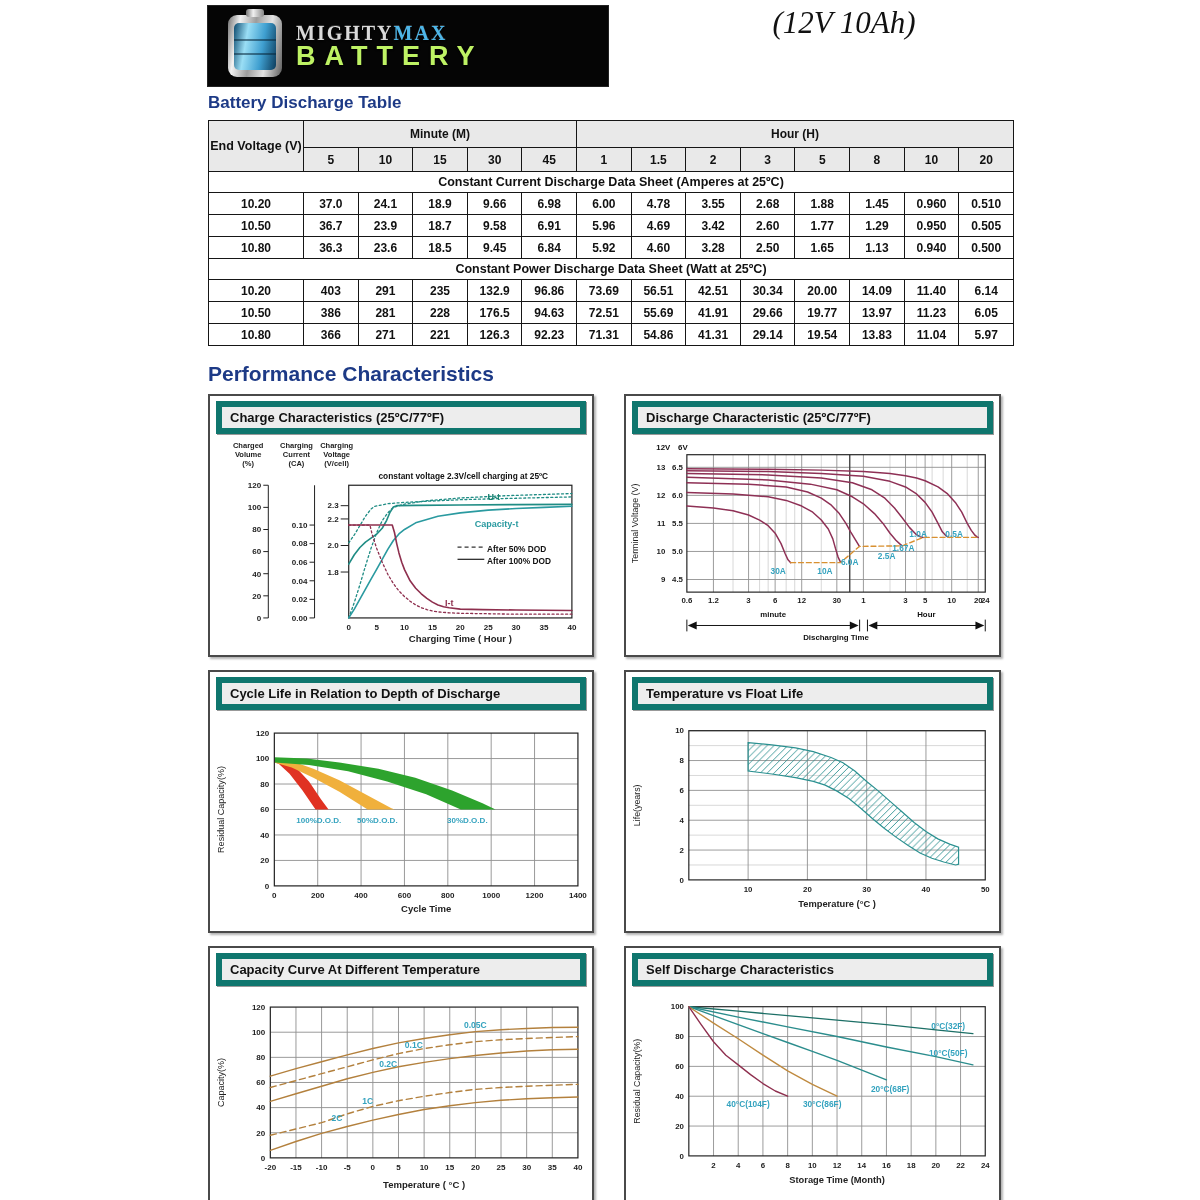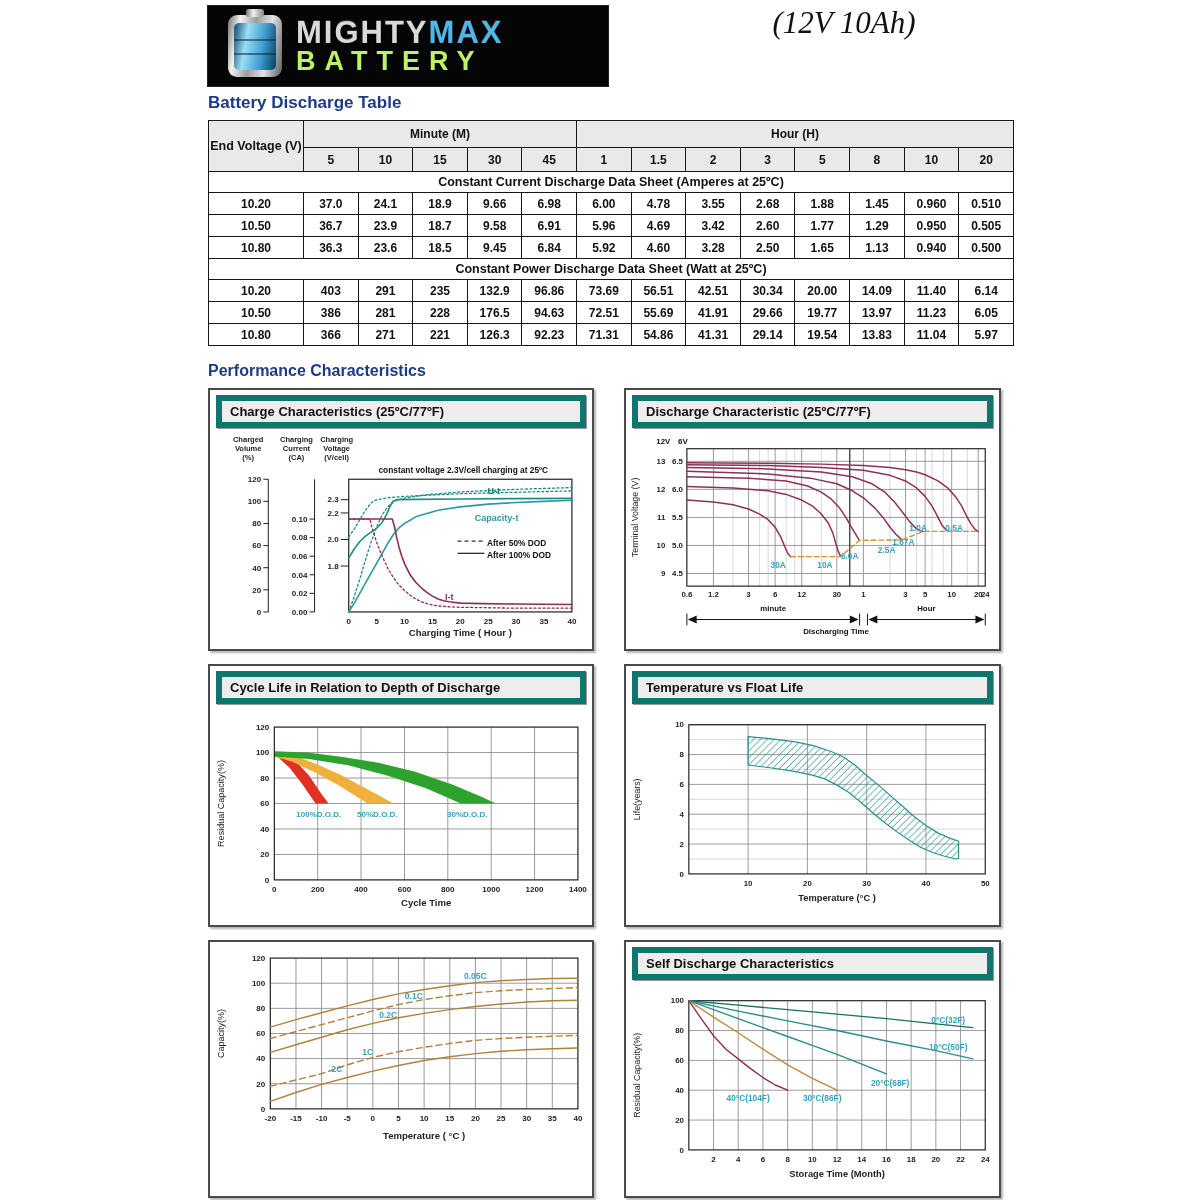--- a/index.html
+++ b/index.html
@@ -7,29 +7,29 @@
   .content{margin-left:208px;width:836px;padding-top:6px;}
   
   .hdr{display:flex;align-items:flex-start;}
   .logo{width:400px;height:80px;background:#050505;display:flex;align-items:center;box-shadow:0 0 0 1px #222;}
   .bat-wrap{position:relative;margin-left:20px;width:54px;height:66px;}
   .bat-cap{position:absolute;top:-4px;left:18px;width:18px;height:8px;border-radius:3px;background:linear-gradient(90deg,#777,#f0f0f0 40%,#888);}
   .bat-body{position:absolute;top:2px;width:54px;height:62px;border-radius:9px;background:linear-gradient(100deg,#6f6f6f,#f2f2f2 20%,#9c9c9c 45%,#e3e3e3 70%,#5c5c5c);}
   .bat-inner{position:absolute;top:8px;left:6px;right:6px;bottom:7px;border-radius:5px;background:linear-gradient(100deg,#0d4a6e,#9adef5 30%,#3f9fd0 65%,#0c3c5c);}
   .bat-inner i{position:absolute;left:0;right:0;height:2px;background:rgba(10,40,60,.55);display:block;}
   .brand{margin-left:14px;line-height:1;}
-  .brand-l1{font-size:31px;font-weight:bold;letter-spacing:2px;color:#d9d9d9;text-shadow:0 1px 2px #000,0 -1px 0 #fff3;}
+  .brand-l1{font-size:20px;font-weight:bold;letter-spacing:2px;color:#d9d9d9;text-shadow:0 1px 2px #000,0 -1px 0 #fff3;font-family:Liberation Serif, serif;}
   .brand-l1 .max{color:#4eb6e8;}
   .brand-l2{font-size:27px;font-weight:bold;letter-spacing:9px;color:#bef264;text-shadow:0 1px 2px #000;}
   .title-block{margin-left:auto;margin-right:40px;text-align:center;width:320px;}
   .model{font-family:"Liberation Serif",serif;font-weight:bold;font-size:47px;line-height:1.05;}
   .spec{font-family:"Liberation Serif",serif;font-style:italic;font-size:31px;line-height:1.1;}
   .sec-h{color:#1d3a86;font-weight:bold;}
   .sec-h.small{font-size:17px;margin:7px 0 7px 0;}
-  .sec-h.big{font-size:16px;margin:16px 0 8px 0;}
+  .sec-h.big{font-size:21px;margin:16px 0 8px 0;}
   
   table.dis{border-collapse:collapse;width:806px;table-layout:fixed;}
   table.dis th,table.dis td{border:1px solid #161616;text-align:center;font-size:12px;font-weight:bold;padding:1px 0;}
   table.dis th{background:#e9e9e9;}
   table.dis .corner{width:94px;font-size:12.5px;}
   table.dis .hrow th{height:24px;}
   table.dis .hrow2 th{height:21px;}
   table.dis td{height:19px;background:#fff;}
   table.dis .secrow td{font-size:12.5px;height:18px;}
   
@@ -440,20 +440,21 @@
           <text x="59" y="140.4" font-size="8" fill="#222" text-anchor="end" font-weight="bold">2</text>
           <text x="59" y="109.99999999999999" font-size="8" fill="#222" text-anchor="end" font-weight="bold">4</text>
           <text x="59" y="79.6" font-size="8" fill="#222" text-anchor="end" font-weight="bold">6</text>
           <text x="59" y="49.19999999999999" font-size="8" fill="#222" text-anchor="end" font-weight="bold">8</text>
           <text x="59" y="18.8" font-size="8" fill="#222" text-anchor="end" font-weight="bold">10</text>
           <text x="215" y="196" font-size="9.5" fill="#222" text-anchor="middle" font-weight="bold">Temperature (°C )</text>
           <text x="14" y="92" font-size="9" fill="#222" text-anchor="middle" font-weight="normal" transform="rotate(-90 14 92)">Life(years)</text>
         </svg>
     </div>
     <div class="panel">
+      <div class="panel-title">Capacity Curve At Different Temperature</div>
       <svg viewBox="0 0 380 215">
           <rect x="0" y="0" width="380" height="215" fill="#fff"></rect>
           <line x1="85.5" y1="16" x2="85.5" y2="166" stroke="#8f8f8f" stroke-width="0.9"></line>
           <line x1="111" y1="16" x2="111" y2="166" stroke="#8f8f8f" stroke-width="0.9"></line>
           <line x1="136.5" y1="16" x2="136.5" y2="166" stroke="#8f8f8f" stroke-width="0.9"></line>
           <line x1="162" y1="16" x2="162" y2="166" stroke="#8f8f8f" stroke-width="0.9"></line>
           <line x1="187.5" y1="16" x2="187.5" y2="166" stroke="#8f8f8f" stroke-width="0.9"></line>
           <line x1="213" y1="16" x2="213" y2="166" stroke="#8f8f8f" stroke-width="0.9"></line>
           <line x1="238.5" y1="16" x2="238.5" y2="166" stroke="#8f8f8f" stroke-width="0.9"></line>
           <line x1="264" y1="16" x2="264" y2="166" stroke="#8f8f8f" stroke-width="0.9"></line>

